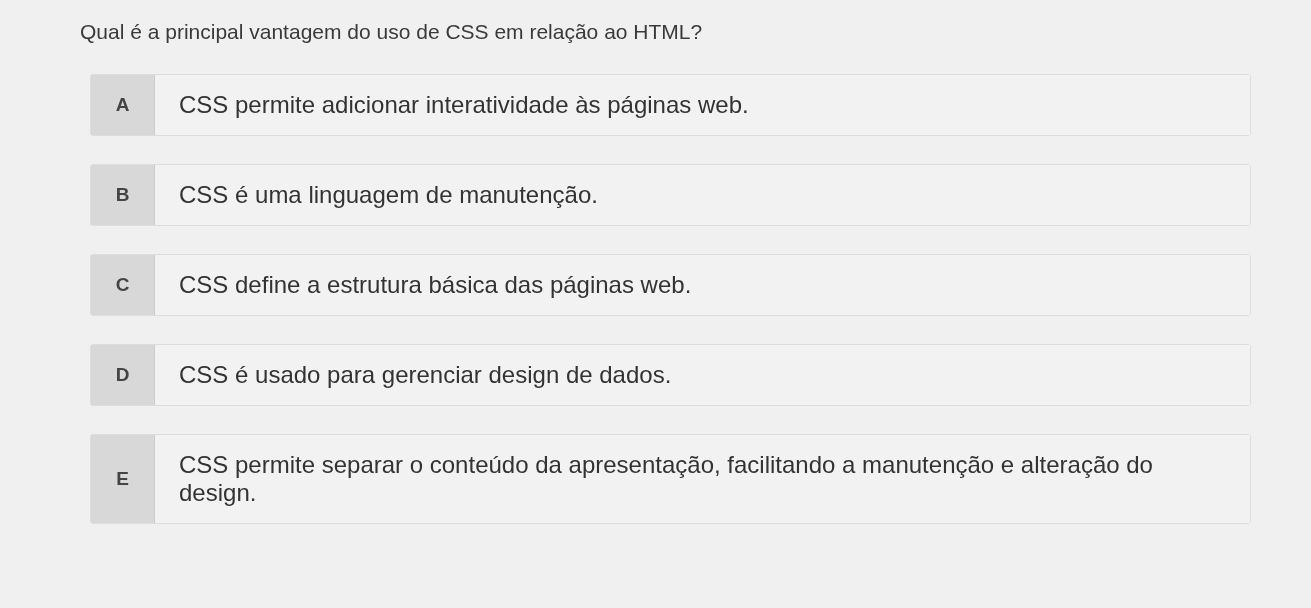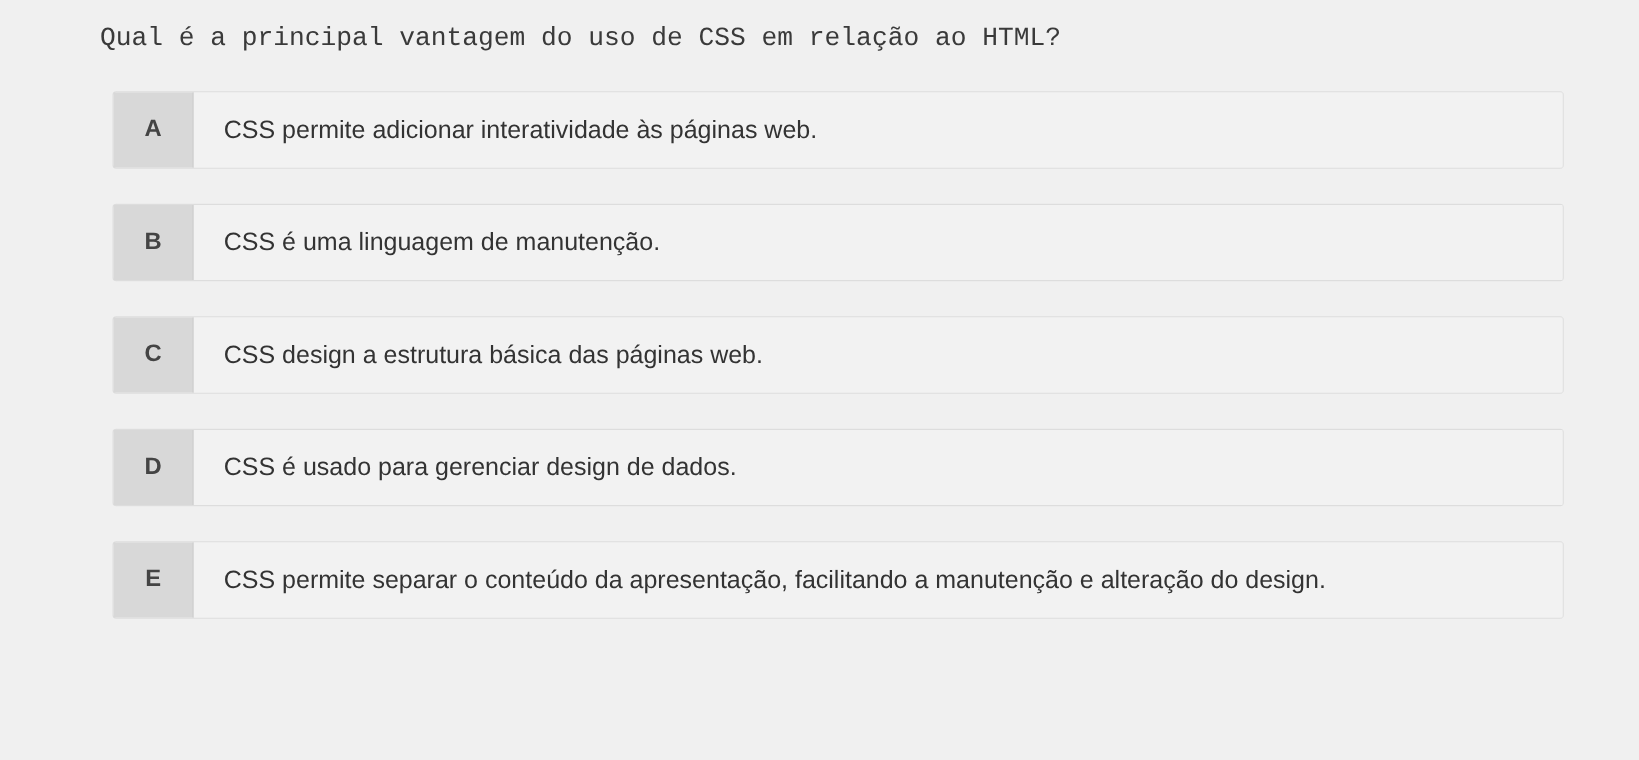--- a/index.html
+++ b/index.html
@@ -14,21 +14,20 @@
       height: 608px;
       padding: 20px 60px;
       color: #333;
     }
     .question-text {
       font-size: 21px;
       color: #3a3a3a;
       margin-bottom: 30px;
       padding-left: 20px;
       font-weight: 400;
-      font-family: Liberation Mono, monospace;
     }
     .options-container {
       display: flex;
       flex-direction: column;
       gap: 28px;
       padding-left: 30px;
     }
     .option-row {
       display: flex;
       align-items: stretch;
@@ -47,21 +46,21 @@
       font-weight: 600;
       color: #444;
       background: #d8d8d8;
       border-right: 1px solid #ccc;
     }
     .option-text {
       flex: 1;
       display: flex;
       align-items: center;
       padding: 16px 24px;
-      font-size: 20px;
+      font-size: 24px;
       color: #333;
       background: #f2f2f2;
     }
   </style>
 </head>
 <body>
 
 <div class="question-text">Qual é a principal vantagem do uso de CSS em relação ao HTML?</div>
 
 <div class="options-container">
@@ -71,21 +70,21 @@
     <div class="option-text">CSS permite adicionar interatividade às páginas web.</div>
   </div>
 
   <div class="option-row">
     <div class="option-letter">B</div>
     <div class="option-text">CSS é uma linguagem de manutenção.</div>
   </div>
 
   <div class="option-row">
     <div class="option-letter">C</div>
-    <div class="option-text">CSS design a estrutura básica das páginas web.</div>
+    <div class="option-text">CSS define a estrutura básica das páginas web.</div>
   </div>
 
   <div class="option-row">
     <div class="option-letter">D</div>
     <div class="option-text">CSS é usado para gerenciar design de dados.</div>
   </div>
 
   <div class="option-row">
     <div class="option-letter">E</div>
     <div class="option-text">CSS permite separar o conteúdo da apresentação, facilitando a manutenção e alteração do design.</div>

